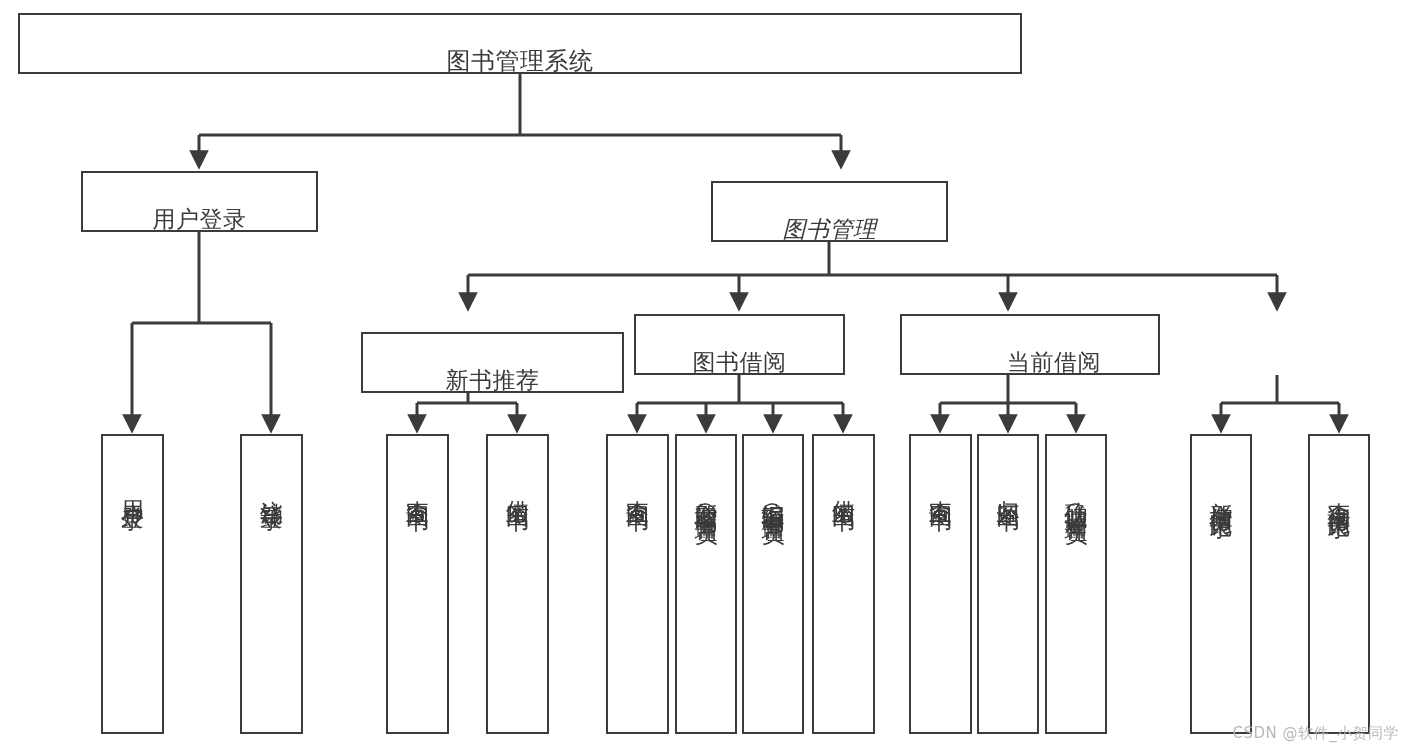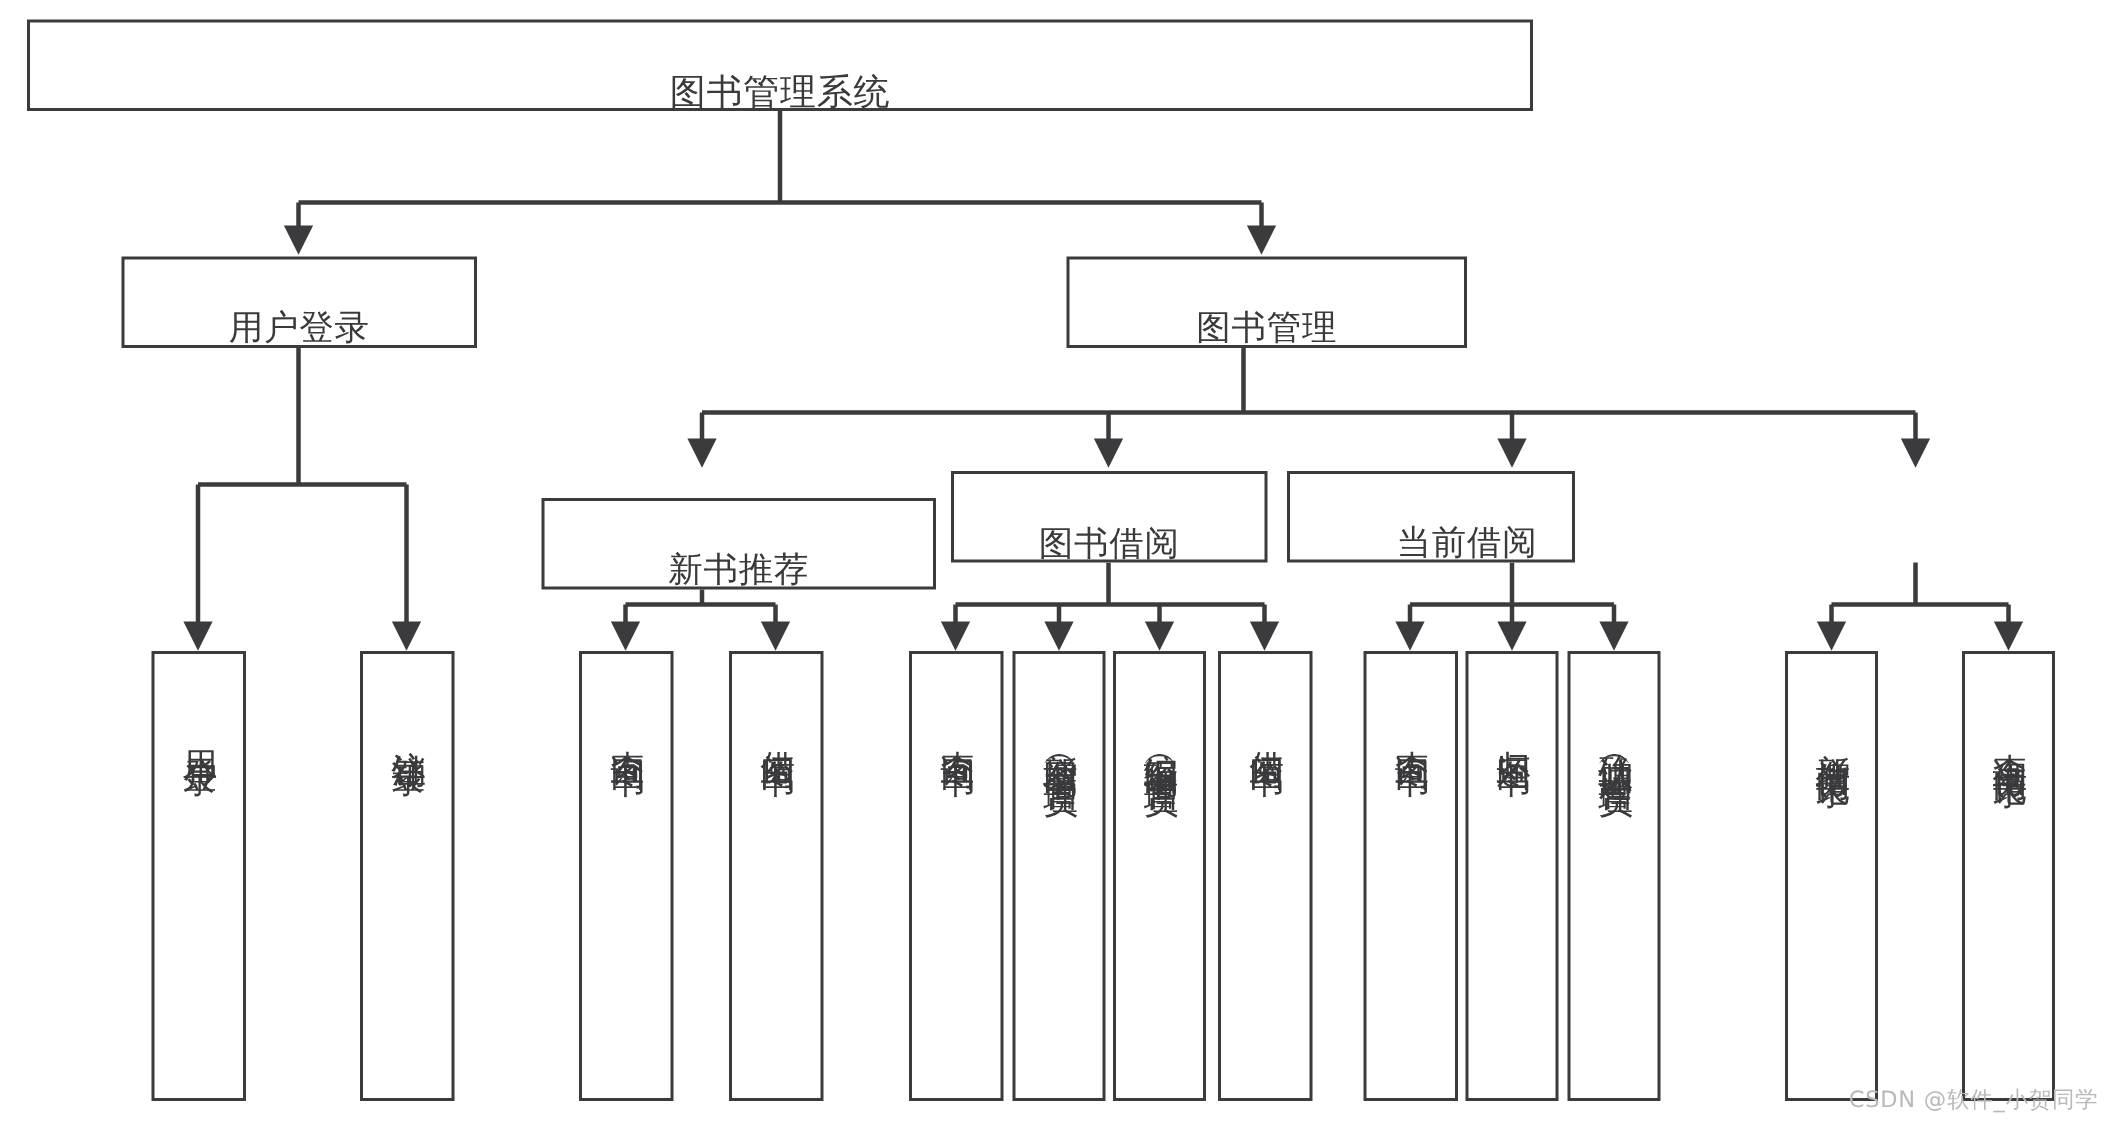--- a/index.html
+++ b/index.html
@@ -134,31 +134,31 @@
     </g>
   </svg>
 
   <div class="node h-node root" style="left:18px; top:13px; width:1004px; height:61px;">
     <span class="lbl">图书管理系统</span>
   </div>
 
   <div class="node h-node" style="left:81px; top:171px; width:237px; height:61px;">
     <span class="lbl">用户登录</span>
   </div>
-  <div class="node h-node" style="left:711px; top:171px; width:267px; height:61px;">
+  <div class="node h-node" style="left:711px; top:181px; width:237px; height:61px;font-style:italic;">
     <span class="lbl">图书管理</span>
   </div>
 
   <div class="node h-node" style="left:361px; top:332px; width:263px; height:61px;">
     <span class="lbl">新书推荐</span>
   </div>
-  <div class="node h-node" style="left:634px; top:314px; width:211px; height:61px;font-family:Liberation Serif, serif;">
+  <div class="node h-node" style="left:634px; top:314px; width:211px; height:61px;">
     <span class="lbl">图书借阅</span>
   </div>
-  <div class="node h-node" style="left:858px; top:314px; width:192px; height:61px;padding-left:48px;">
+  <div class="node h-node" style="left:900px; top:314px; width:260px; height:61px;padding-left:48px;">
     <span class="lbl">当前借阅</span>
   </div>
 
   <div class="node v-node" style="left:101px; top:434px; width:63px; height:300px;">
     <span class="lbl">用户登录</span>
   </div>
   <div class="node v-node" style="left:240px; top:434px; width:63px; height:300px;">
     <span class="lbl">注销登录</span>
   </div>
 

